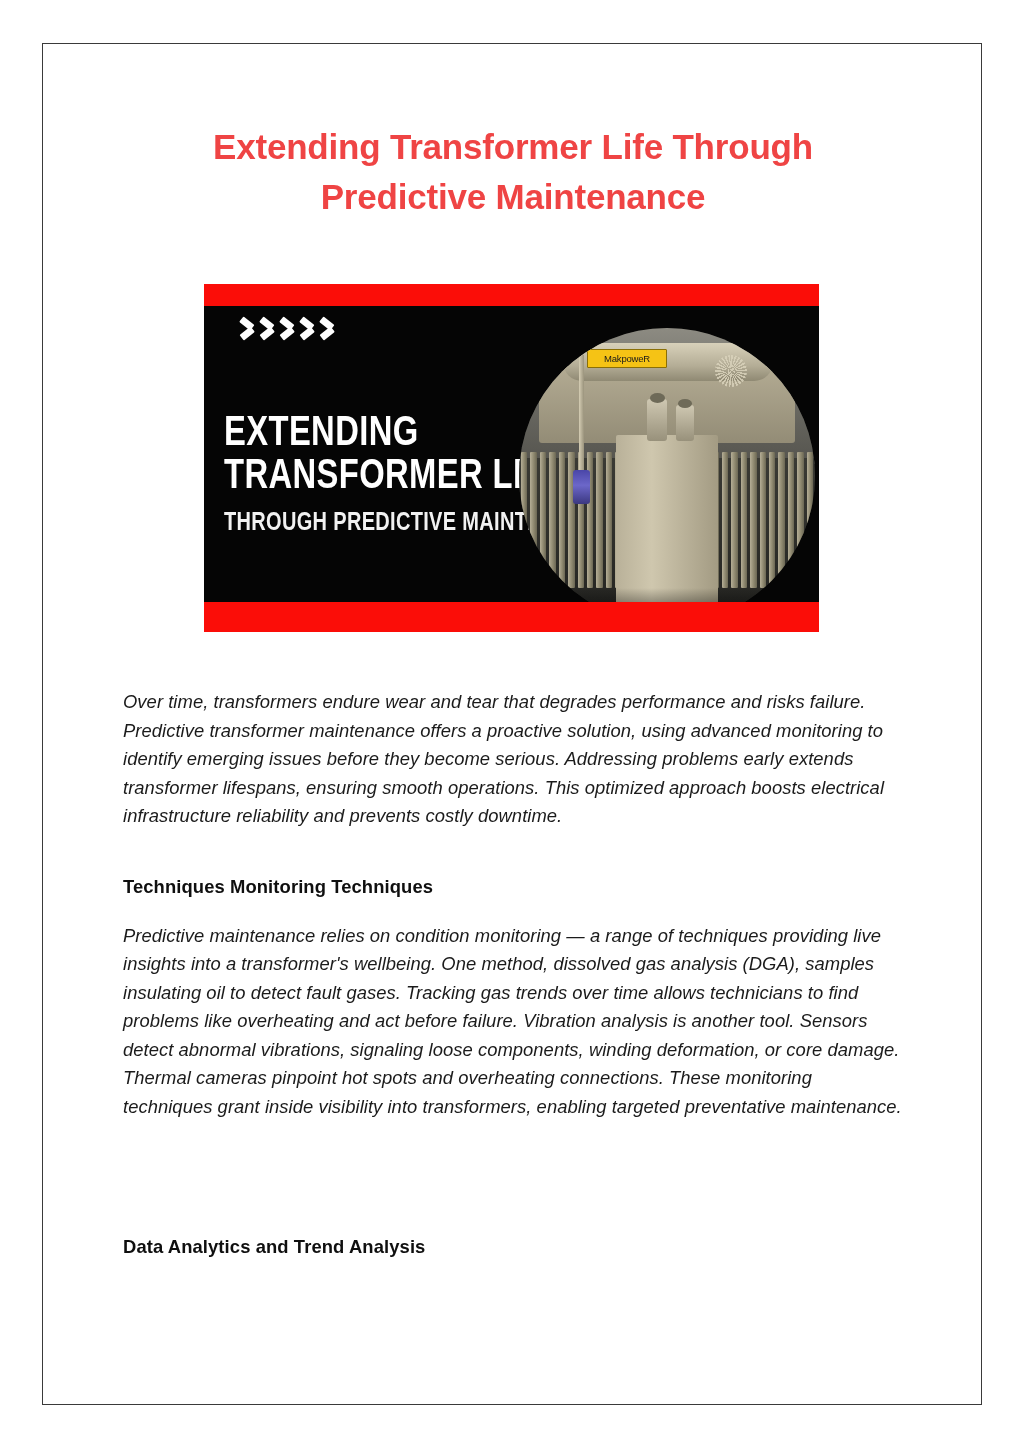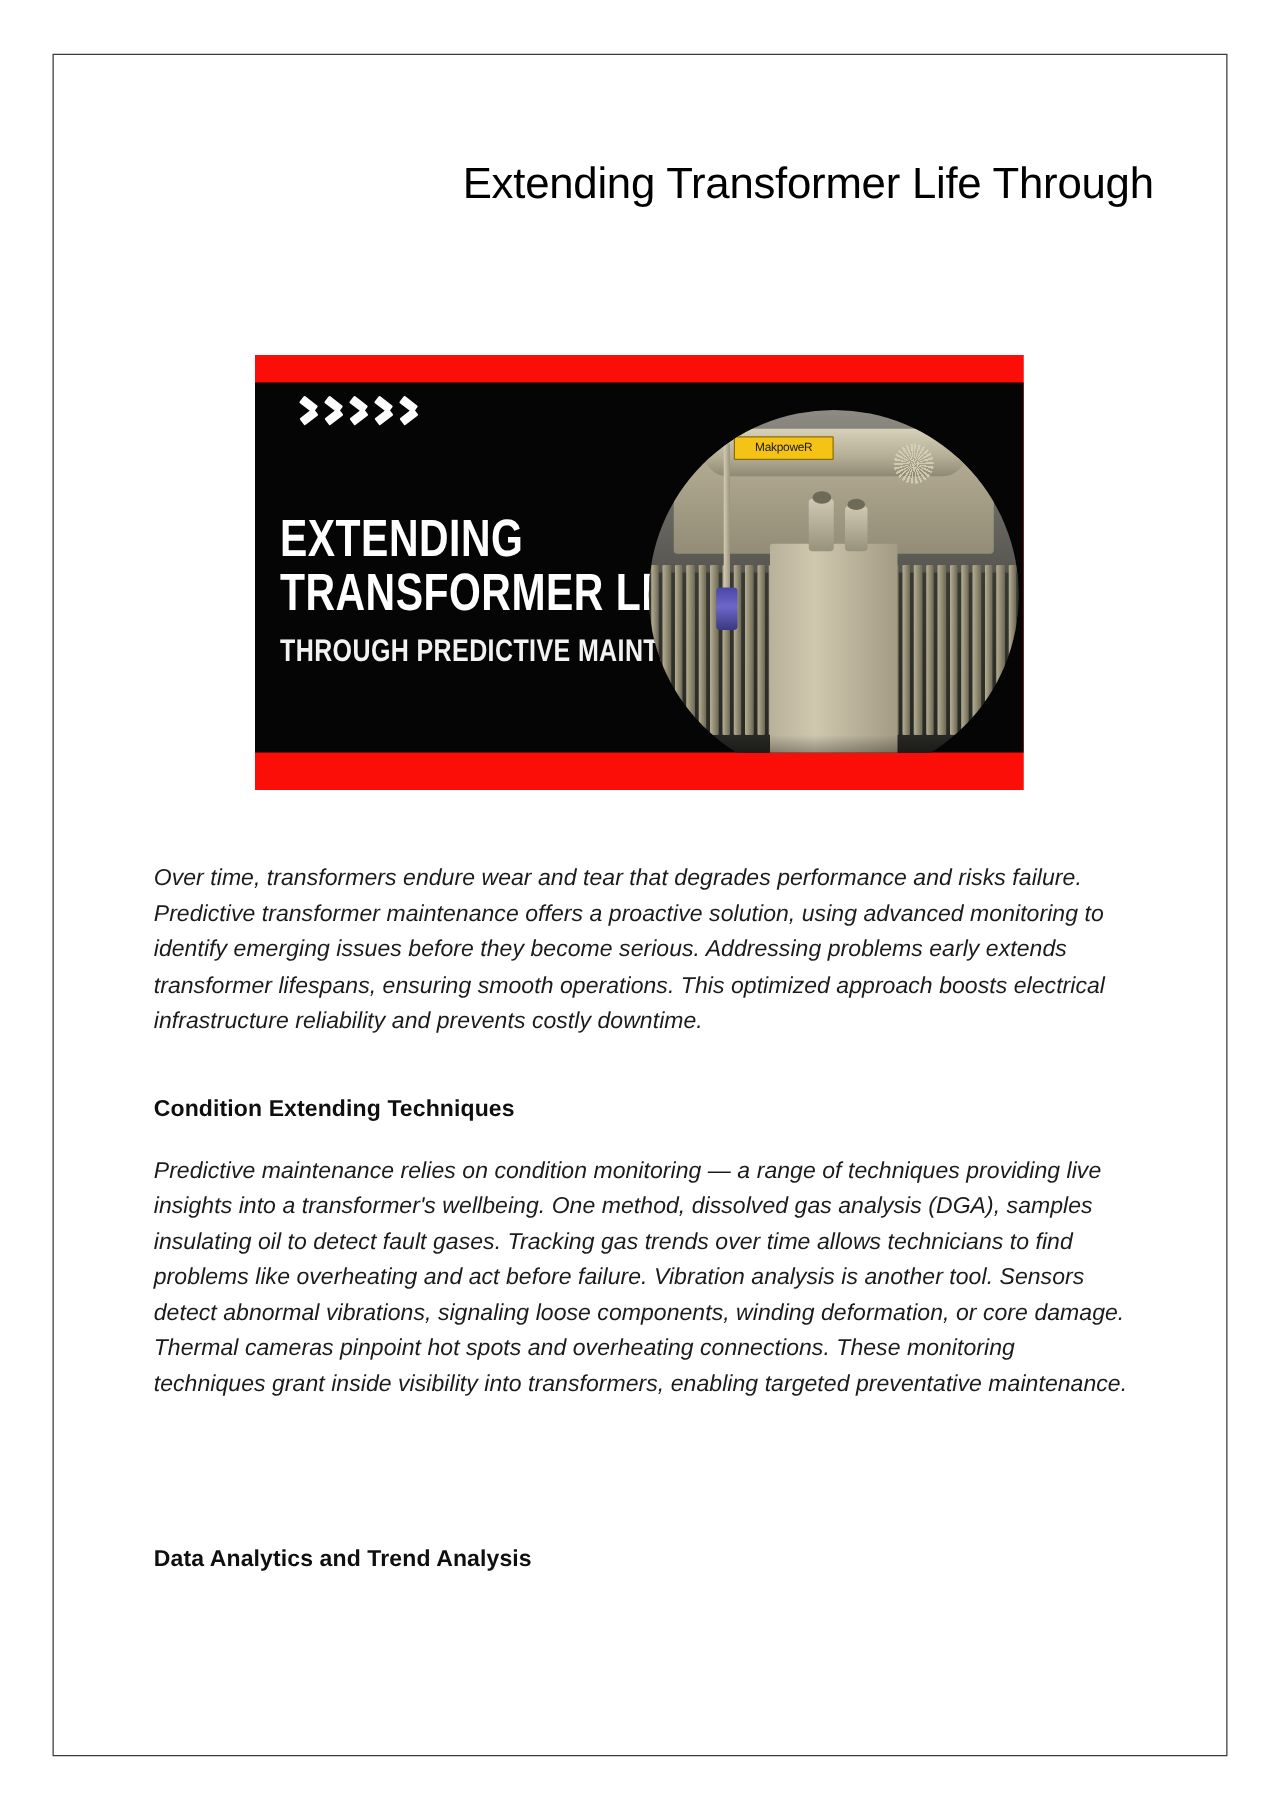--- a/index.html
+++ b/index.html
@@ -28,25 +28,25 @@
     background: #ffffff;
     overflow: hidden;
   }
 
   
   .doc-title {
     position: absolute;
     left: 60px;
     top: 78px;
     width: 820px;
-    text-align: right;
+    text-align: center;
     font-size: 35px;
     line-height: 1.42;
-    font-weight: normal;
-    color: #000000;
+    font-weight: bold;
+    color: #ef4444;
     letter-spacing: -0.2px;
   }
   .doc-title .tline { display: block; }
 
   
   .banner {
     position: absolute;
     left: 161px;
     top: 240px;
     width: 615px;
@@ -284,20 +284,21 @@
   .gap-after-h1 { height: 24px; }
   .gap-after-p2 { height: 115px; }
 </style>
 </head>
 <body>
 
 <div class="page-sheet">
 
   <div class="doc-title">
     <span class="tline">Extending Transformer Life Through</span>
+    <span class="tline">Predictive Maintenance</span>
   </div>
 
   <div class="banner">
     <div class="banner-inner">
 
       <div class="chevrons">
         <span class="chev"></span>
         <span class="chev"></span>
         <span class="chev"></span>
         <span class="chev"></span>
@@ -362,21 +363,21 @@
 
     </div>
   </div>
 
   <div class="body-col">
 
     <p class="para">Over time, transformers endure wear and tear that degrades performance and risks failure. Predictive transformer maintenance offers a proactive solution, using advanced monitoring to identify emerging issues before they become serious. Addressing problems early extends transformer lifespans, ensuring smooth operations. This optimized approach boosts electrical infrastructure reliability and prevents costly downtime.</p>
 
     <div class="gap-after-p1"></div>
 
-    <h2 class="sec-head">Condition Extending Techniques</h2>
+    <h2 class="sec-head">Techniques Monitoring Techniques</h2>
 
     <div class="gap-after-h1"></div>
 
     <p class="para">Predictive maintenance relies on condition monitoring — a range of techniques providing live insights into a transformer's wellbeing. One method, dissolved gas analysis (DGA), samples insulating oil to detect fault gases. Tracking gas trends over time allows technicians to find problems like overheating and act before failure. Vibration analysis is another tool. Sensors detect abnormal vibrations, signaling loose components, winding deformation, or core damage. Thermal cameras pinpoint hot spots and overheating connections. These monitoring techniques grant inside visibility into transformers, enabling targeted preventative maintenance.</p>
 
     <div class="gap-after-p2"></div>
 
     <h2 class="sec-head">Data Analytics and Trend Analysis</h2>
 
   </div>

